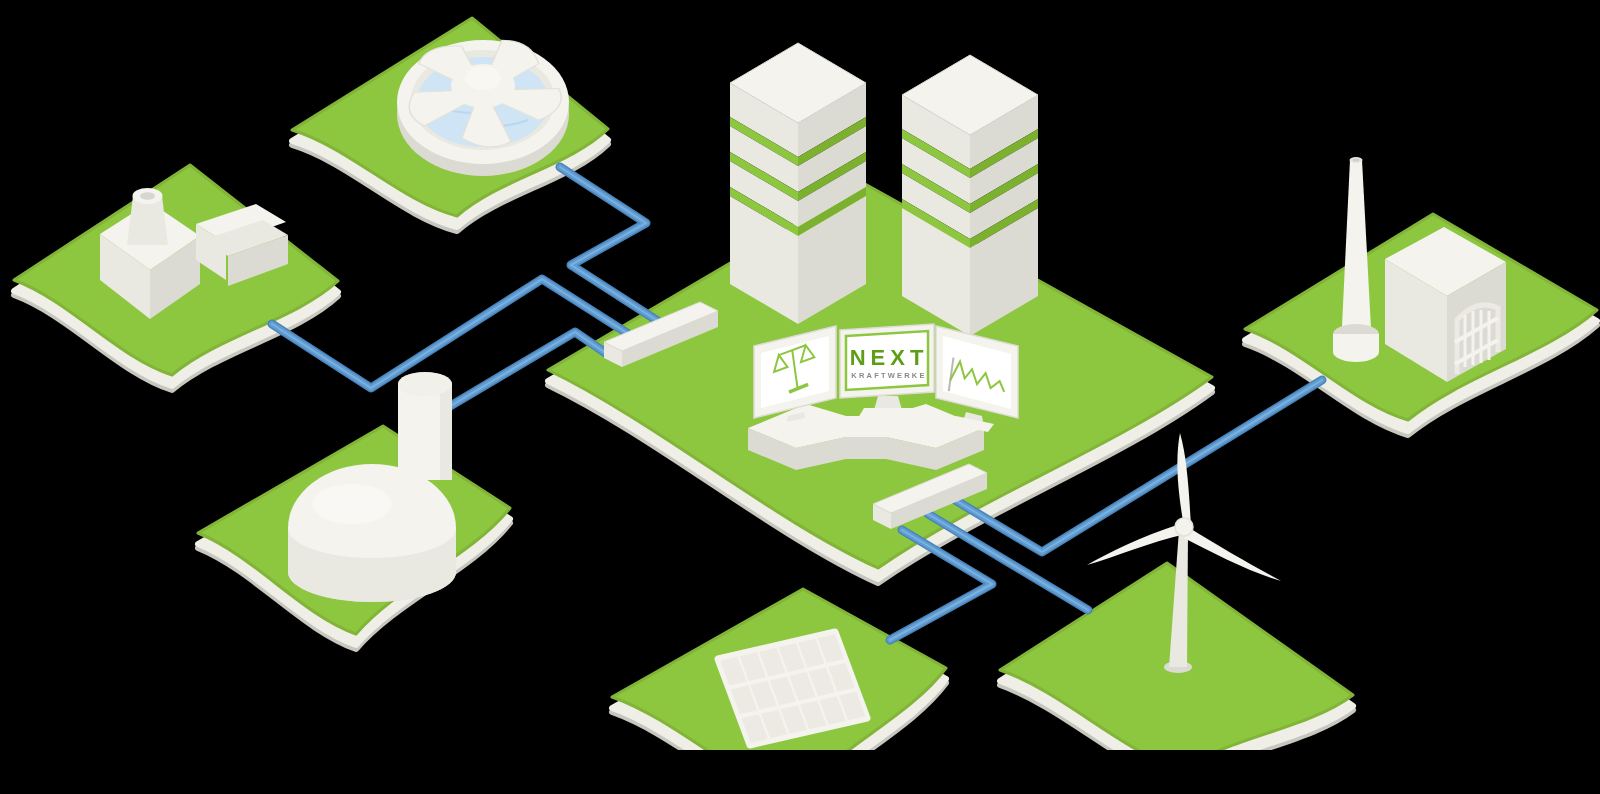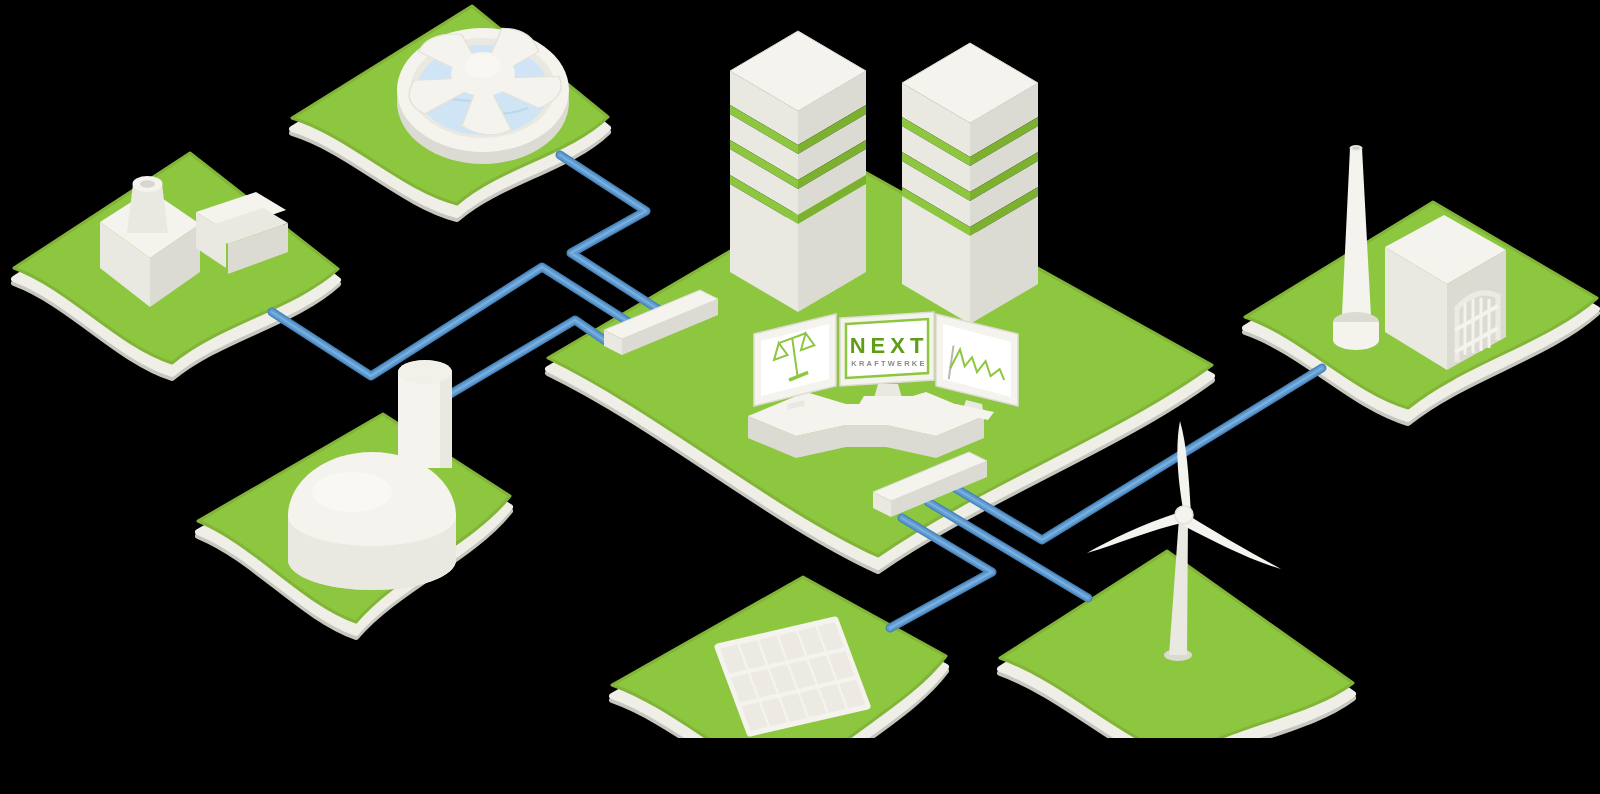--- a/index.html
+++ b/index.html
@@ -1,17 +1,17 @@
 <!DOCTYPE html>
 <html style="--bg: #000000; --green: #8dc63f; --greenDark: #7cb02f; --greenEdge: #82b437; --rim: #efeee7; --rimShadow: #c8c7bf; --white: #f4f3ed; --whiteMid: #e9e8e1; --whiteDark: #dcdbd3; --blue: #5e9cd3; --blueDark: #4a84b8; --blueLight: #85b5e0; --water: #cfe4f4; --logoGreen: #5d9e16; --logoGray: #8a8a84;"><head>
 <meta charset="utf-8">
 <style>
   html,body{margin:0;padding:0;background:#000;}
   .stage{position:relative;width:1600px;height:738px;background:var(--bg,#000);overflow:hidden;
-         font-family:"Liberation Sans", sans-serif;}
+         font-family:"Liberation Sans", sans-serif;margin-top:12px;}
   svg{display:block}
   text{font-family:"Liberation Sans", sans-serif;}
   .logo-next{font-weight:bold;letter-spacing:5px;fill:var(--logoGreen);}
   .logo-sub{font-weight:bold;letter-spacing:2.2px;fill:var(--logoGray);}
 </style>
 </head>
 <body>
 
 <div class="stage">
 <svg viewBox="0 0 1600 794" width="1600" height="794">

